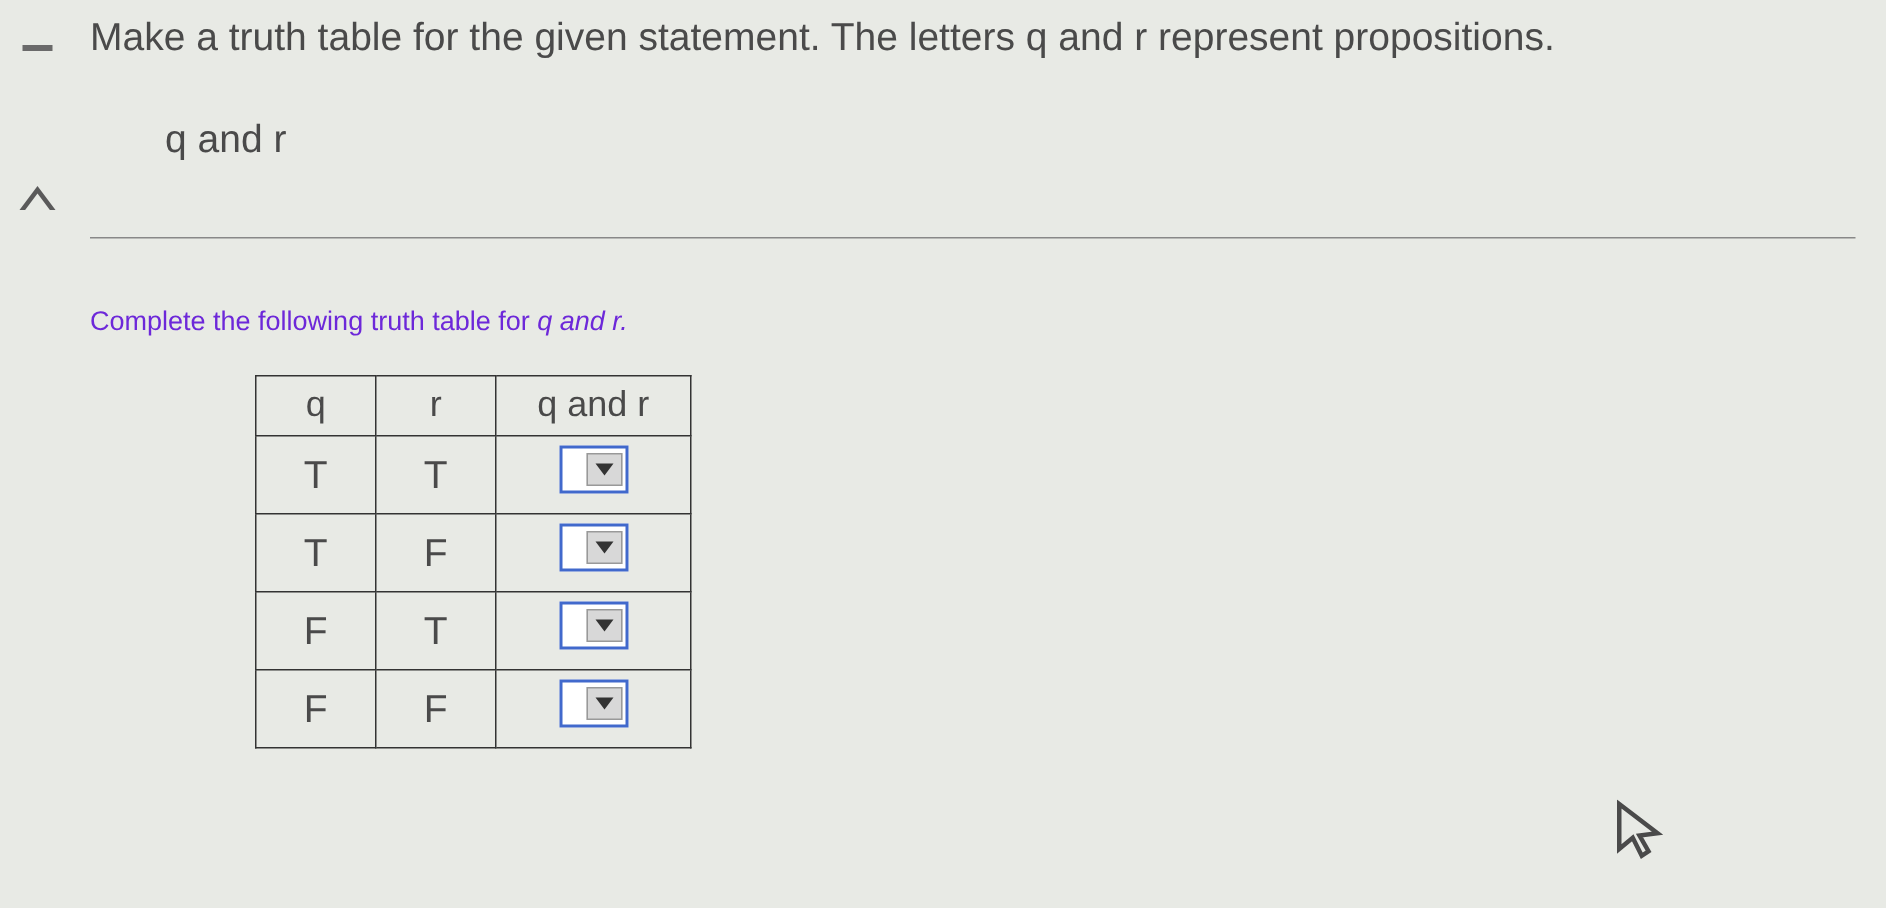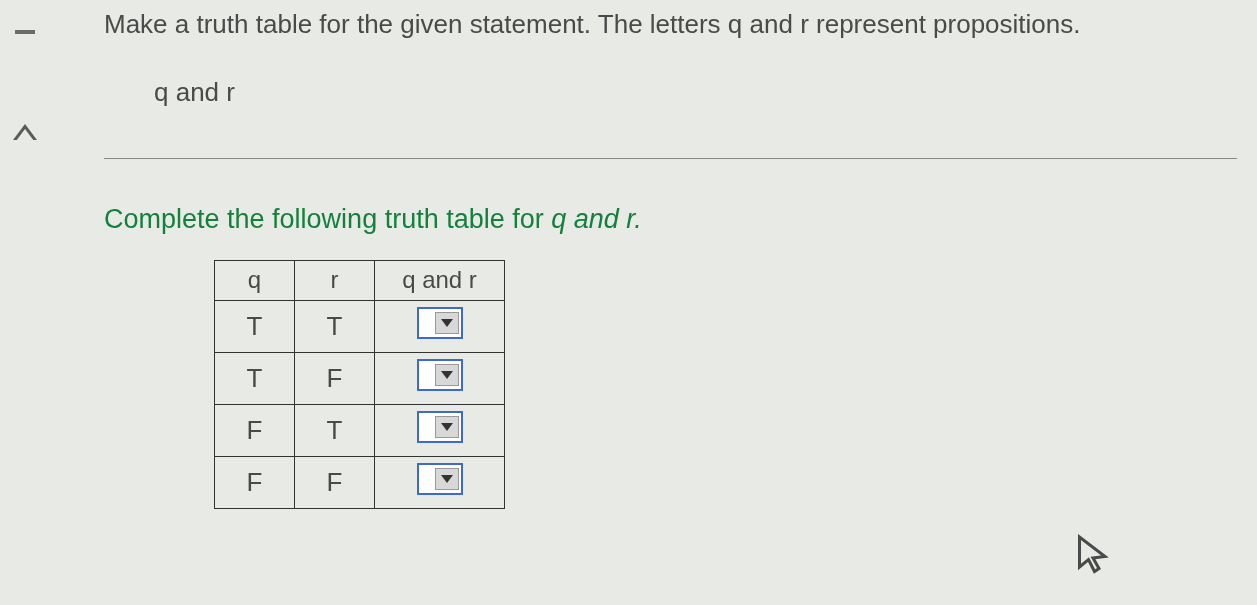--- a/index.html
+++ b/index.html
@@ -46,21 +46,21 @@
       position: absolute;
       top: 5px;
       left: -12px;
       width: 0;
       height: 0;
       border-left: 12px solid transparent;
       border-right: 12px solid transparent;
       border-bottom: 16px solid #e8eae5;
     }
     .content {
-      padding-left: 104px;
+      padding-left: 60px;
       padding-right: 20px;
     }
     .question-text {
       font-size: 26px;
       color: #4a4a4a;
       padding-top: 8px;
       line-height: 1.3;
     }
     .expression {
       font-size: 26px;
@@ -69,22 +69,22 @@
       padding-top: 35px;
     }
     .divider {
       border: none;
       border-top: 1px solid #888;
       margin-top: 50px;
       margin-left: 0;
       width: 100%;
     }
     .instruction {
-      font-size: 27px;
-      color: #15803d;
+      font-size: 18px;
+      color: #6d28d9;
       padding-top: 45px;
       padding-bottom: 20px;
     }
     .instruction .italic {
       font-style: italic;
     }
     .truth-table {
       border-collapse: collapse;
       margin-left: 110px;
       margin-top: 5px;

